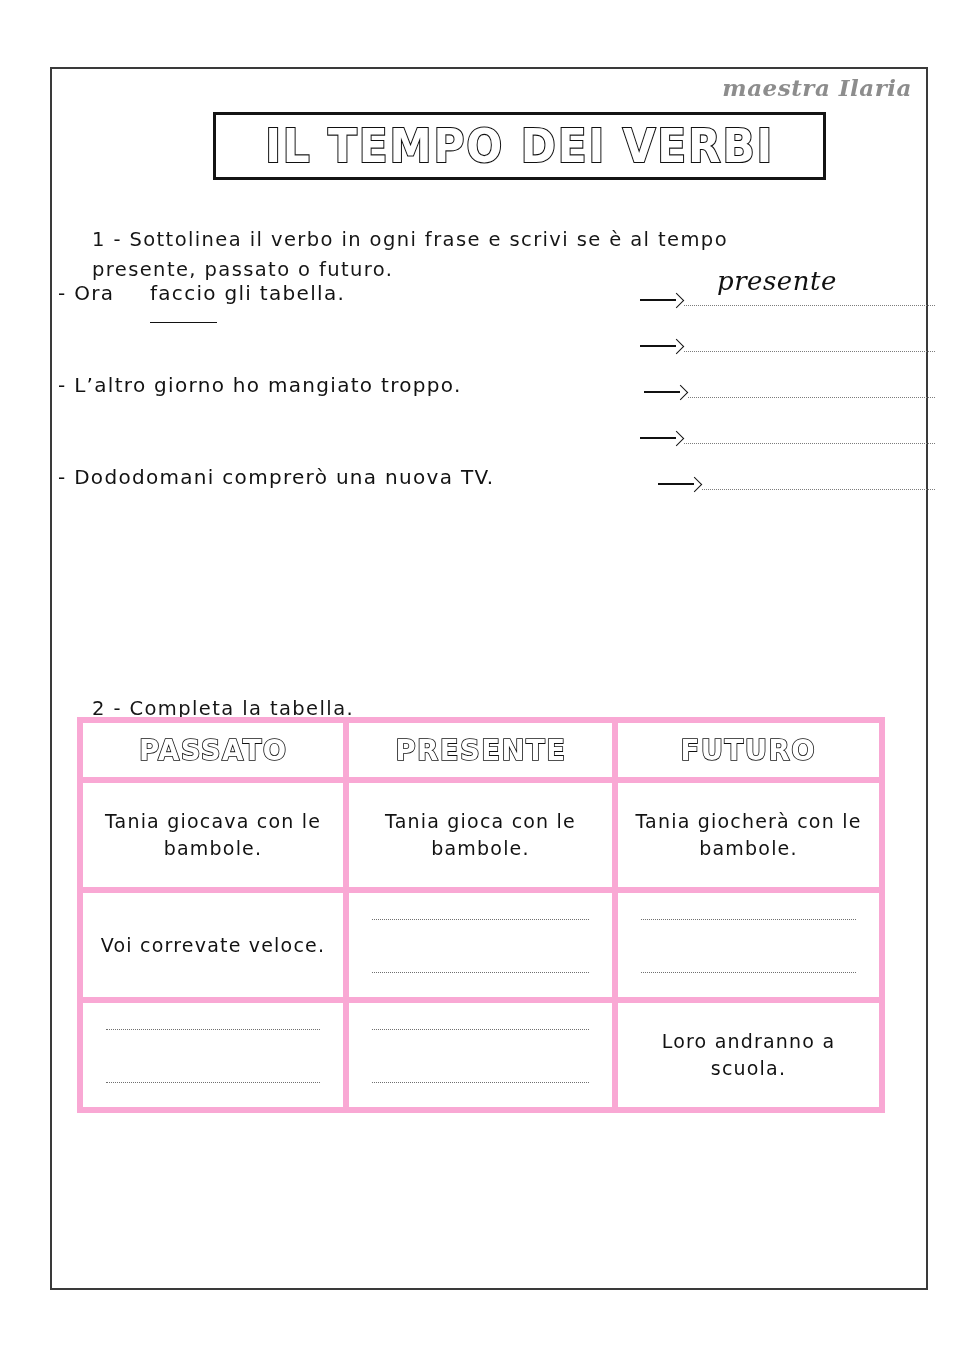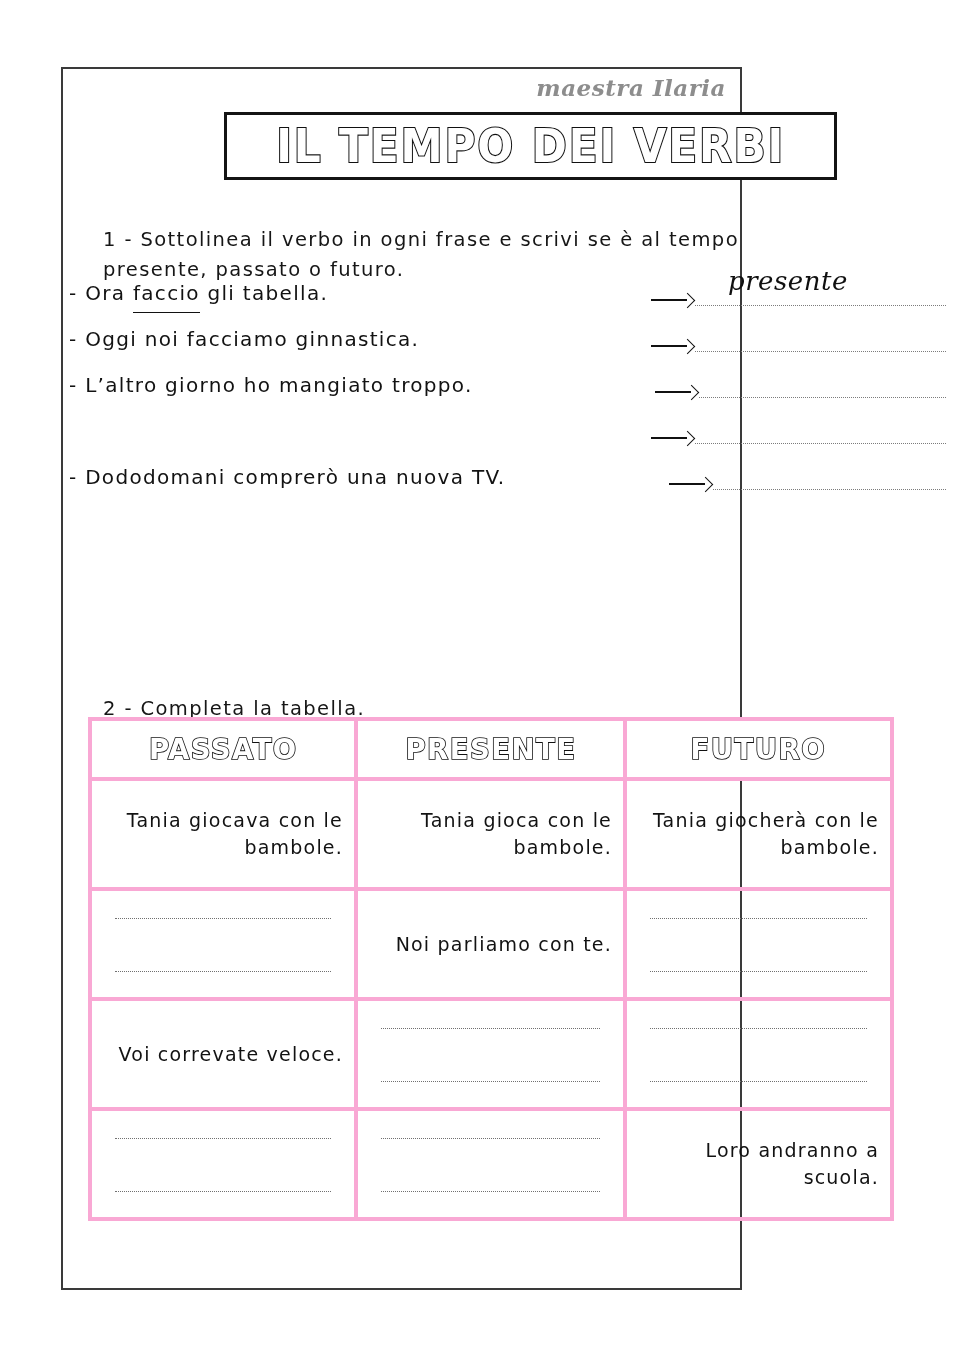--- a/index.html
+++ b/index.html
@@ -11,23 +11,23 @@
     width: 960px;
     height: 1358px;
     position: relative;
     font-family: "DejaVu Sans", sans-serif;
     overflow: hidden;
   }
 
   
   #page-frame {
     position: absolute;
-    left: 61px;
+    left: 50px;
     top: 67px;
-    width: 681px;
+    width: 878px;
     height: 1223px;
     border: 2px solid #3a3a3a;
     box-sizing: border-box;
     background: #fff;
   }
 
   
   #watermark {
     position: absolute;
     right: 14px;
@@ -101,21 +101,22 @@
     font-family: "DejaVu Sans", sans-serif;
     font-size: 20px;
     line-height: 28px;
     letter-spacing: 1.3px;
     color: #121212;
     white-space: nowrap;
   }
   .sentence-text u {
     text-decoration: none;
     border-bottom: 1.6px solid #121212;
-    padding-bottom: 7px;
+    padding-bottom: 17px;
+    margin-left: 28px;
   }
 
   
   .answer-slot {
     position: absolute;
     top: 14px;
     height: 18px;
   }
   .arrow {
     position: absolute;
@@ -164,21 +165,21 @@
   
   #verb-table {
     position: absolute;
     left: 25px;
     top: 648px;
     width: 802px;
     border-collapse: collapse;
     table-layout: fixed;
   }
   #verb-table td, #verb-table th {
-    border: 4px solid #f9a8d4;
+    border: 6px solid #f9a8d4;
     padding: 11px;
     vertical-align: middle;
     box-sizing: border-box;
   }
   #verb-table th {
     height: 60px;
     background: #fff;
   }
   .col-passato   { width: 266px; }
   .col-presente  { width: 269px; }
@@ -192,21 +193,21 @@
     letter-spacing: 1.5px;
     transform: scaleX(0.95);
     display: inline-block;
     color: #ffffff;
     -webkit-text-stroke: 1.7px #111111;
     paint-order: stroke fill;
   }
 
   .body-cell {
     height: 110px;
-    text-align: right;
+    text-align: center;
     padding: 6px 10px;
   }
   .cell-text {
     font-family: "DejaVu Sans", sans-serif;
     font-size: 19px;
     line-height: 27px;
     letter-spacing: 1.2px;
     color: #121212;
   }
   .blank-lines {
@@ -245,21 +246,20 @@
         <div class="arrow">
             <span class="shaft"></span>
             <span class="head"></span>
           </div>
         <div class="dotted-line" style="left:44px; right:0;"></div>
       </div>
     </div>
 
 
     <div class="sentence-row">
-      <div class="sentence-text">- Oggi noi facciamo ginnastica.</div>
       <div class="answer-slot" style="left:582px; width:295px;">
         <div class="arrow">
             <span class="shaft"></span>
             <span class="head"></span>
           </div>
         <div class="dotted-line" style="left:44px; right:0;"></div>
       </div>
     </div>
 
     <div class="sentence-row">
@@ -328,37 +328,20 @@
           <div class="cell-text">Tania giocava con le bambole.</div>
         </td>
         <td class="body-cell">
           <div class="cell-text">Tania gioca con le bambole.</div>
         </td>
         <td class="body-cell">
           <div class="cell-text">Tania giocherà con le bambole.</div>
         </td>
       </tr>
 
-      <tr>
-        <td class="body-cell">
-          <div class="blank-lines">
-            <span></span>
-            <span></span>
-          </div>
-        </td>
-        <td class="body-cell">
-          <div class="cell-text">Noi parliamo con te.</div>
-        </td>
-        <td class="body-cell">
-          <div class="blank-lines">
-            <span></span>
-            <span></span>
-          </div>
-        </td>
-      </tr>
 
       <tr>
         <td class="body-cell">
           <div class="cell-text">Voi correvate veloce.</div>
         </td>
         <td class="body-cell">
           <div class="blank-lines">
             <span></span>
             <span></span>
           </div>

